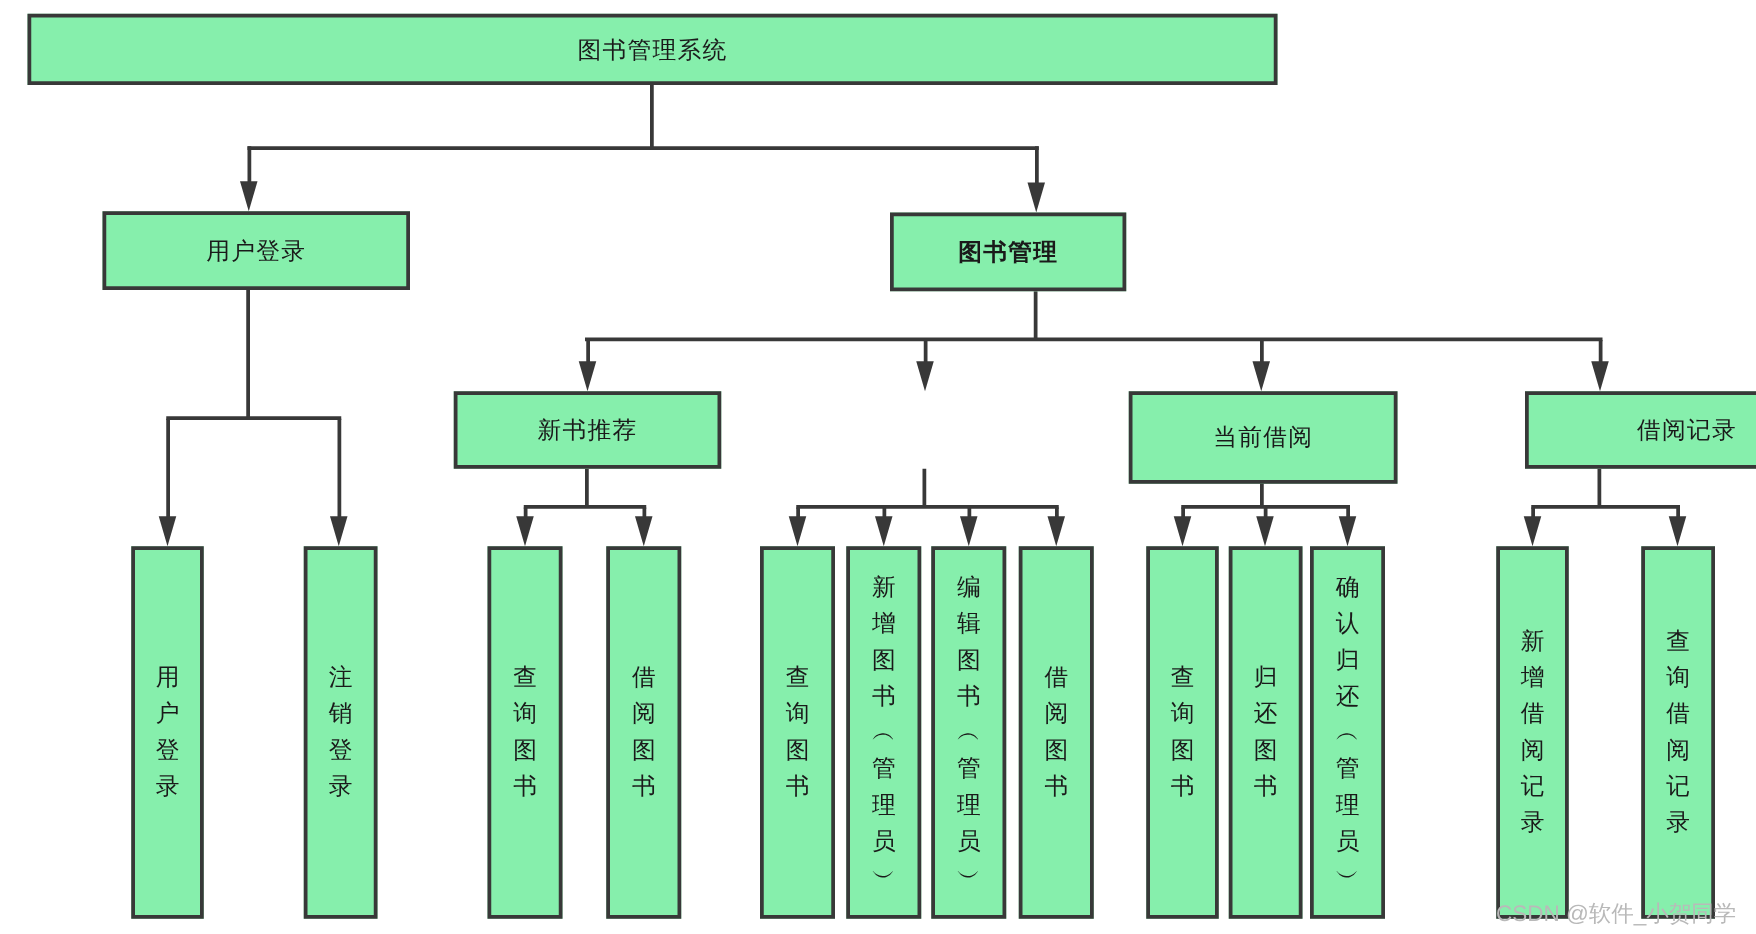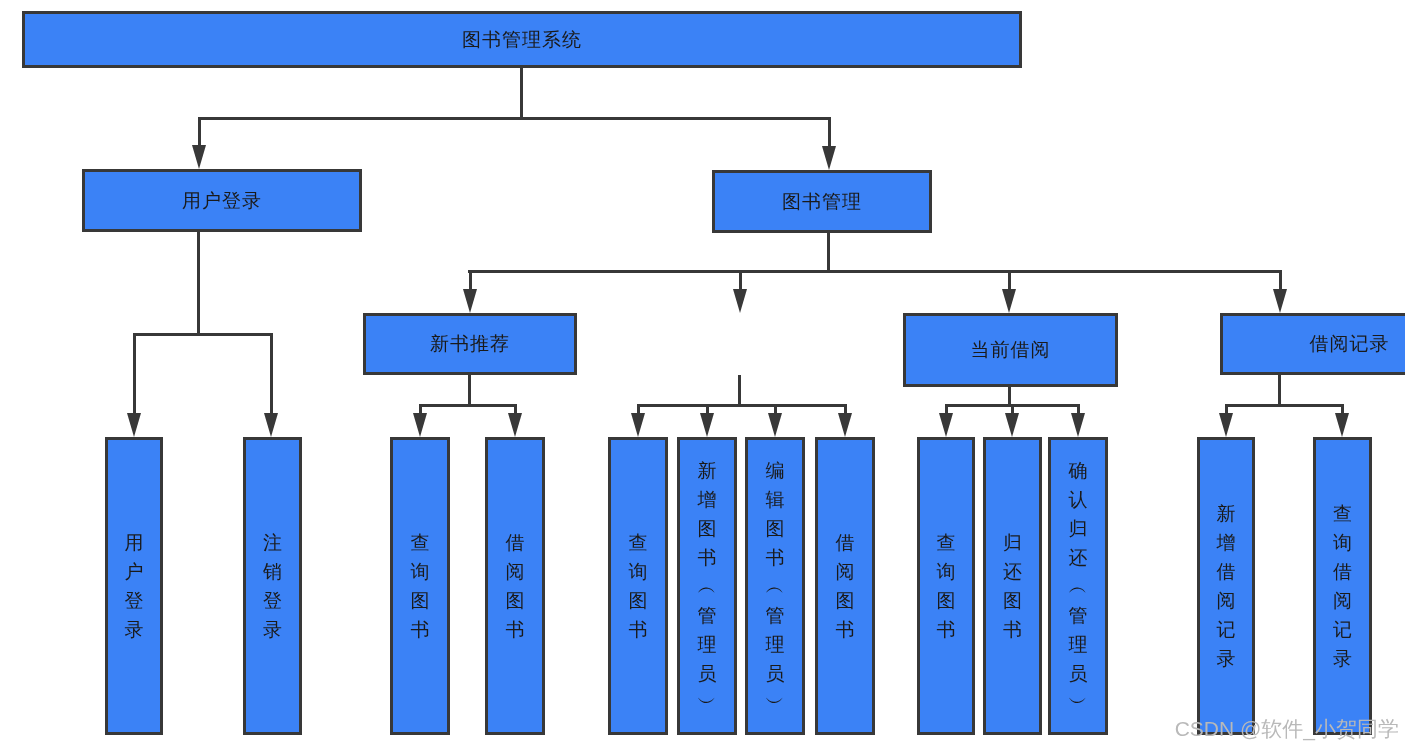--- a/index.html
+++ b/index.html
@@ -5,39 +5,39 @@
   html,body{margin:0;padding:0;background:var(--bg,#fff);}
   .canvas{
     position:relative;width:1405px;height:747px;overflow:hidden;
     background:var(--bg,#fff);
     font-family:"Liberation Sans","DejaVu Sans",sans-serif;
     color:var(--text,#1a1a1a);
   }
   .node{
     position:absolute;box-sizing:border-box;
     border:3px solid var(--line,#383838);
-    background:#3b82f6;
+    background:#86efac;
     display:flex;align-items:center;justify-content:center;
     font-size:19px;letter-spacing:1px;
   }
   .node .lbl{white-space:nowrap;}
   .vnode .lbl{white-space:normal;letter-spacing:0;}
   .vtext div{height:29px;line-height:29px;text-align:center;font-size:19px;}
   .hline,.vline{position:absolute;background:var(--line,#383838);}
   .hline{height:3px;}
   .vline{width:3px;}
   .arrow{
     position:absolute;width:0;height:0;
     border-left:7px solid transparent;
     border-right:7px solid transparent;
     border-top:24px solid var(--line,#383838);
   }
   .watermark{
-    position:absolute;right:6px;bottom:4px;
-    font-size:21px;color:var(--watermark,#b9b9b9);
+    position:absolute;right:16px;bottom:4px;
+    font-size:18px;color:var(--watermark,#b9b9b9);
     white-space:nowrap;
   }
 </style>
 </head>
 <body>
 
 <div class="canvas">
 
   <div class="vline" style="left:520px;top:68px;height:50px;"></div>
   <div class="hline" style="left:198px;top:117px;width:633px;"></div>
@@ -95,24 +95,24 @@
   <div class="hline" style="left:1225px;top:404px;width:119px;"></div>
   <div class="vline" style="left:1225px;top:406px;height:9px;"></div>
   <div class="vline" style="left:1341px;top:406px;height:9px;"></div>
   <div class="arrow" style="left:1219px;top:413px;"></div>
   <div class="arrow" style="left:1335px;top:413px;"></div>
 
   <div class="node" style="left:22px;top:11px;width:1000px;height:57px;">
     <span class="lbl">图书管理系统</span>
   </div>
 
-  <div class="node" style="left:82px;top:169px;width:280px;height:63px;">
+  <div class="node" style="left:82px;top:169px;width:246px;height:63px;">
     <span class="lbl">用户登录</span>
   </div>
-  <div class="node" style="left:712px;top:170px;width:220px;height:63px;">
+  <div class="node" style="left:712px;top:170px;width:189px;height:63px;font-weight:bold;">
     <span class="lbl">图书管理</span>
   </div>
 
   <div class="node" style="left:363px;top:313px;width:214px;height:62px;">
     <span class="lbl">新书推荐</span>
   </div>
   <div class="node" style="left:903px;top:313px;width:215px;height:74px;">
     <span class="lbl">当前借阅</span>
   </div>
   <div class="node" style="left:1172px;top:313px;width:259px;height:62px;margin-left:48px;">

